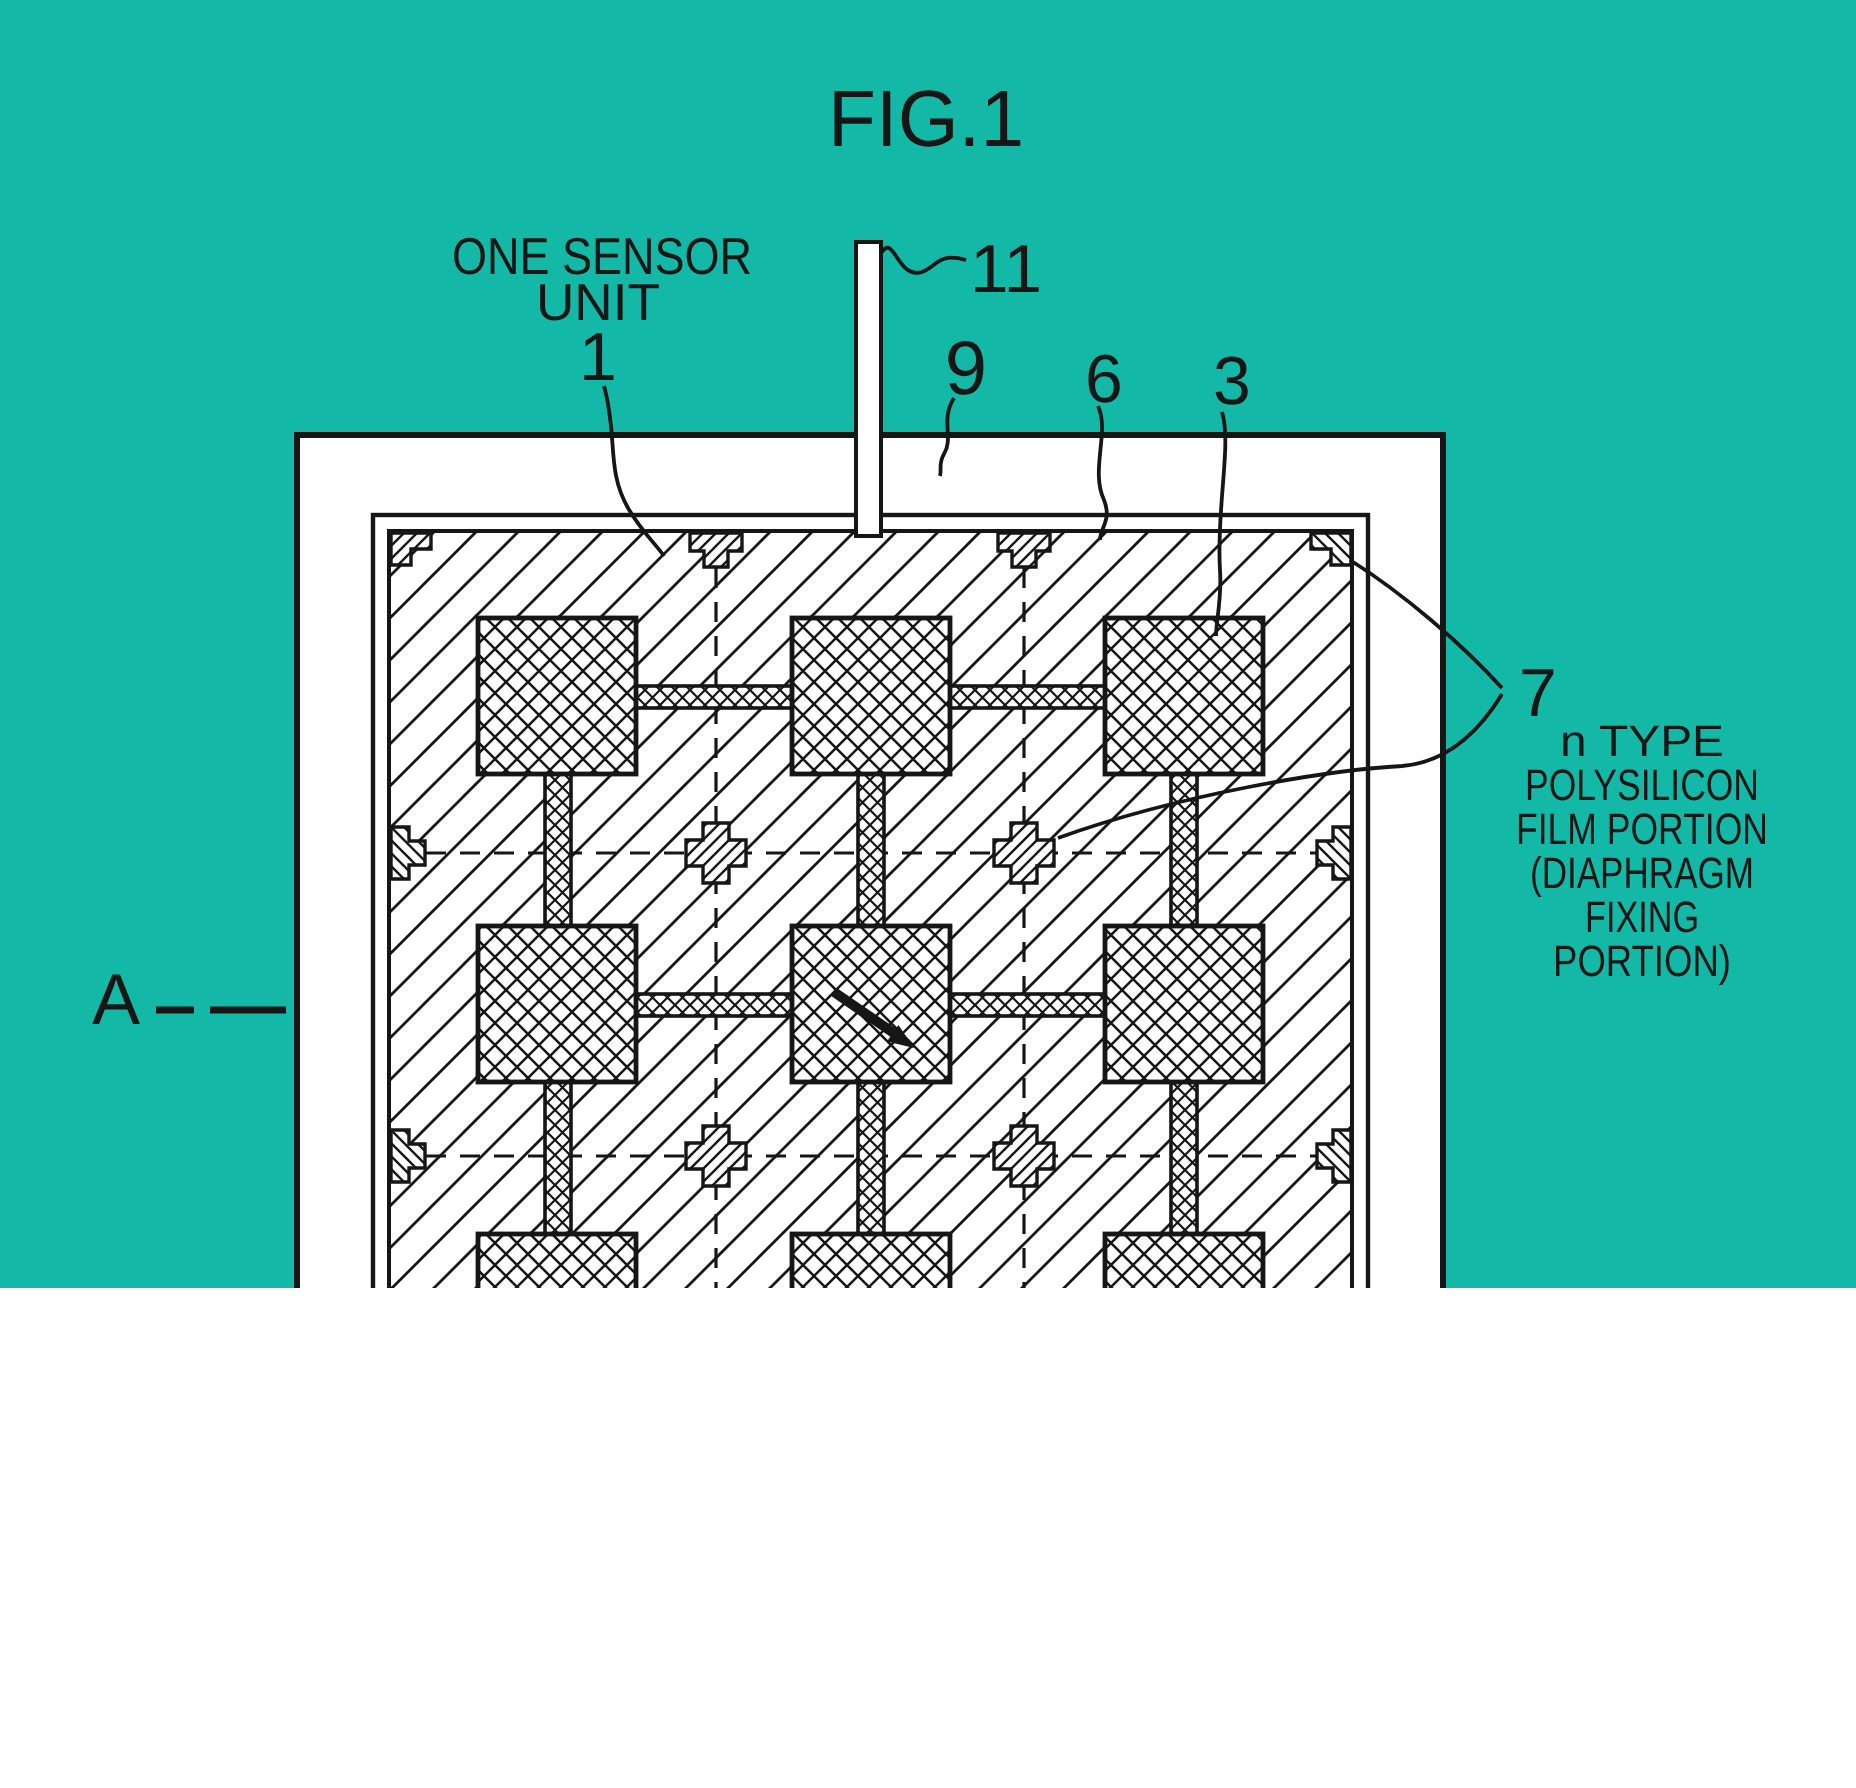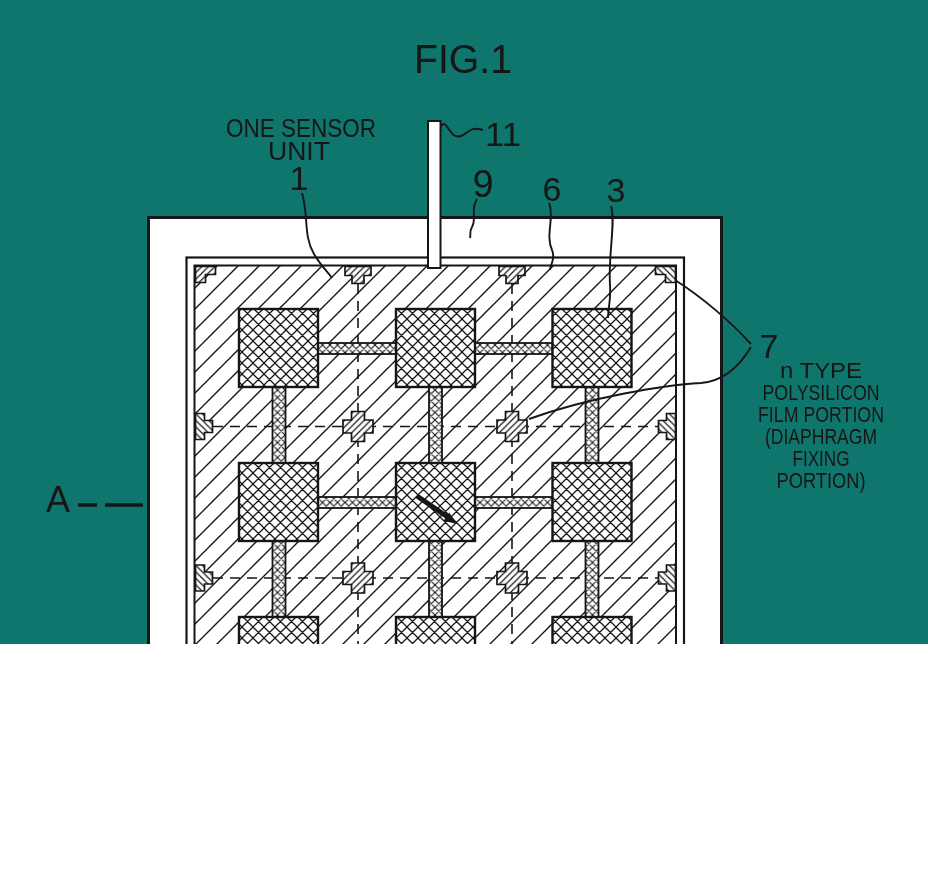--- a/index.html
+++ b/index.html
@@ -4,21 +4,21 @@
 <style>
   html, body {
     margin: 0;
     padding: 0;
     background: #ffffff;
   }
   .page {
     position: relative;
     width: 928px;
     height: 644px;
-    background: #0f766e;
+    background: #14b8a6;
     overflow: hidden;
   }
   svg.figure {
     display: block;
     width: 928px;
     height: 894px;
   }
   svg.figure text {
     font-family: "Liberation Sans", "DejaVu Sans", sans-serif;
     fill: #161616;

